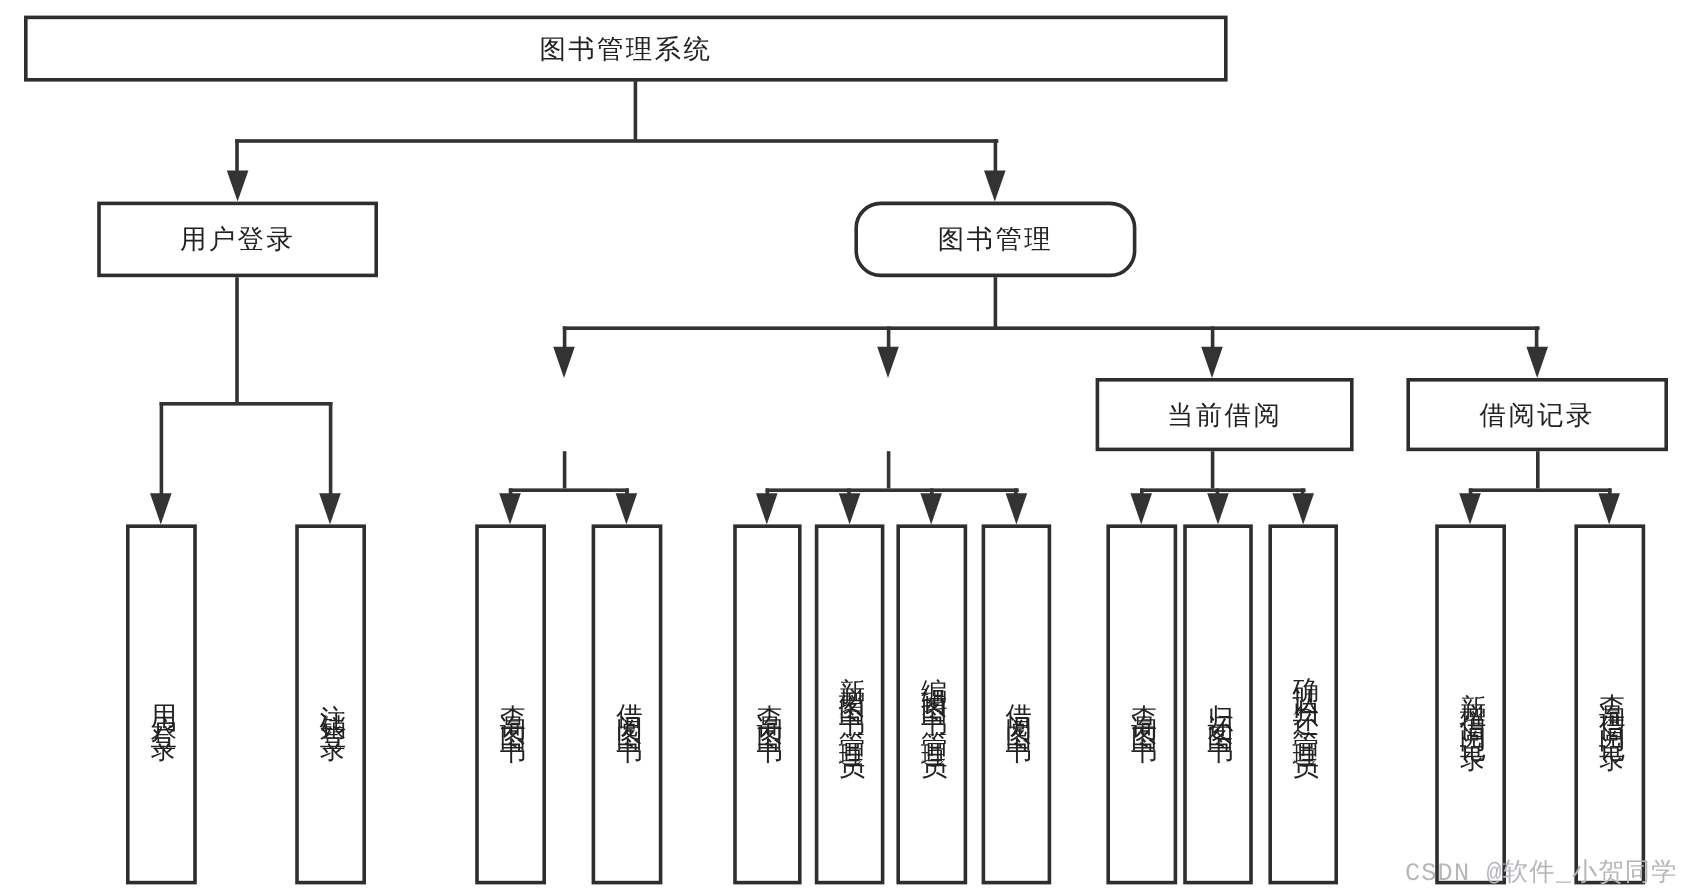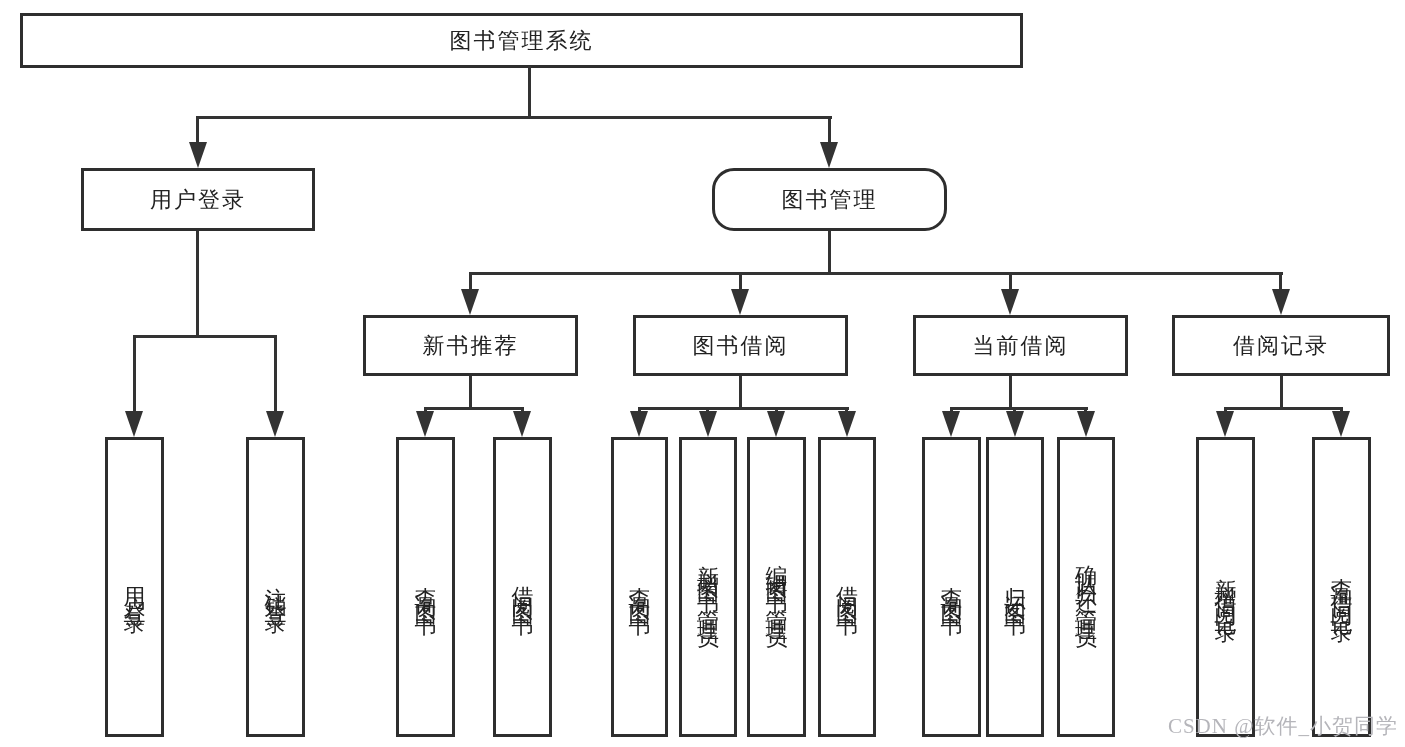--- a/index.html
+++ b/index.html
@@ -9,21 +9,21 @@
     --bg: #ffffff;
     --watermark: #b5b5ba;
   }
   html, body { margin: 0; padding: 0; background: var(--bg); }
   #canvas {
     position: relative;
     width: 1405px;
     height: 747px;
     background: var(--bg);
     overflow: hidden;
-    font-family: Liberation Serif, serif;
+    font-family: Liberation Mono, monospace;
   }
   .box {
     position: absolute;
     box-sizing: border-box;
     border: 3px solid var(--border);
     background: #fff;
     display: flex;
     align-items: center;
     justify-content: center;
     color: var(--text);
@@ -89,22 +89,20 @@
   <div class="line" style="left:469px; top:272px; width:814px; height:3px;"></div>
   <div class="line" style="left:469px; top:272px; width:3px; height:20px;"></div>
   <div class="arrowhead" style="left:461px; top:289px;"></div>
   <div class="line" style="left:739px; top:272px; width:3px; height:20px;"></div>
   <div class="arrowhead" style="left:731px; top:289px;"></div>
   <div class="line" style="left:1009px; top:272px; width:3px; height:20px;"></div>
   <div class="arrowhead" style="left:1001px; top:289px;"></div>
   <div class="line" style="left:1279px; top:272px; width:3px; height:20px;"></div>
   <div class="arrowhead" style="left:1272px; top:289px;"></div>
 
-  <div class="box" style="left:363px; top:315px; width:215px; height:61px;">新书推荐</div>
-  <div class="box" style="left:633px; top:315px; width:215px; height:61px;">图书借阅</div>
   <div class="box" style="left:903px; top:315px; width:215px; height:61px;margin-left:10px;">当前借阅</div>
   <div class="box" style="left:1172px; top:315px; width:218px; height:61px;">借阅记录</div>
 
   <div class="line" style="left:469px; top:376px; width:3px; height:31px;"></div>
   <div class="line" style="left:424px; top:407px; width:100px; height:3px;"></div>
   <div class="line" style="left:424px; top:407px; width:3px; height:8px;"></div>
   <div class="arrowhead" style="left:416px; top:411px;"></div>
   <div class="line" style="left:521px; top:407px; width:3px; height:8px;"></div>
   <div class="arrowhead" style="left:513px; top:411px;"></div>
 

